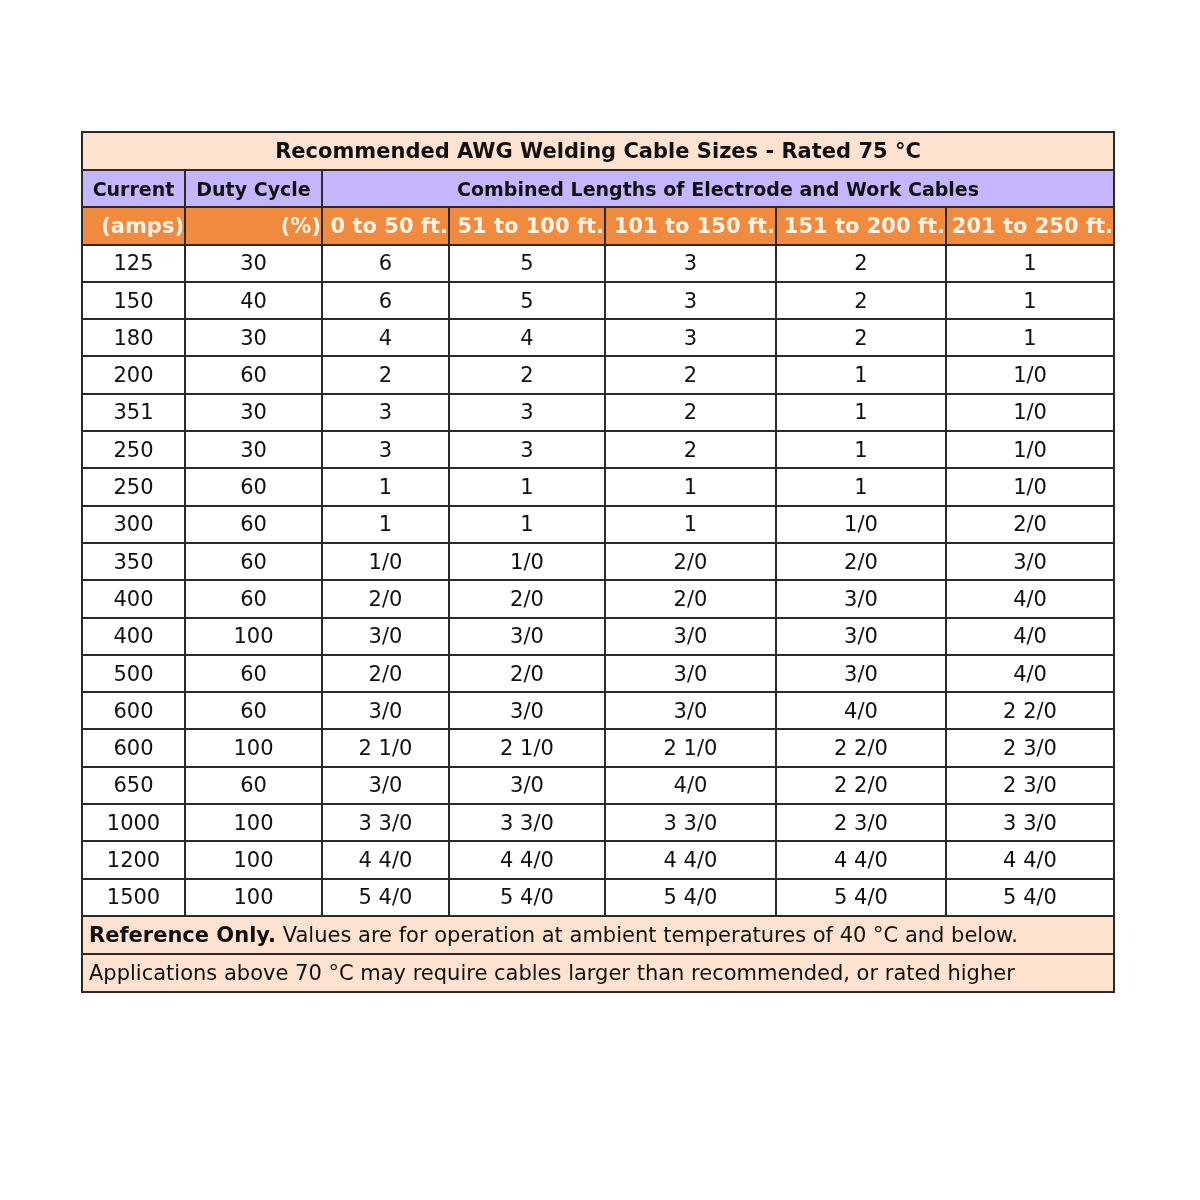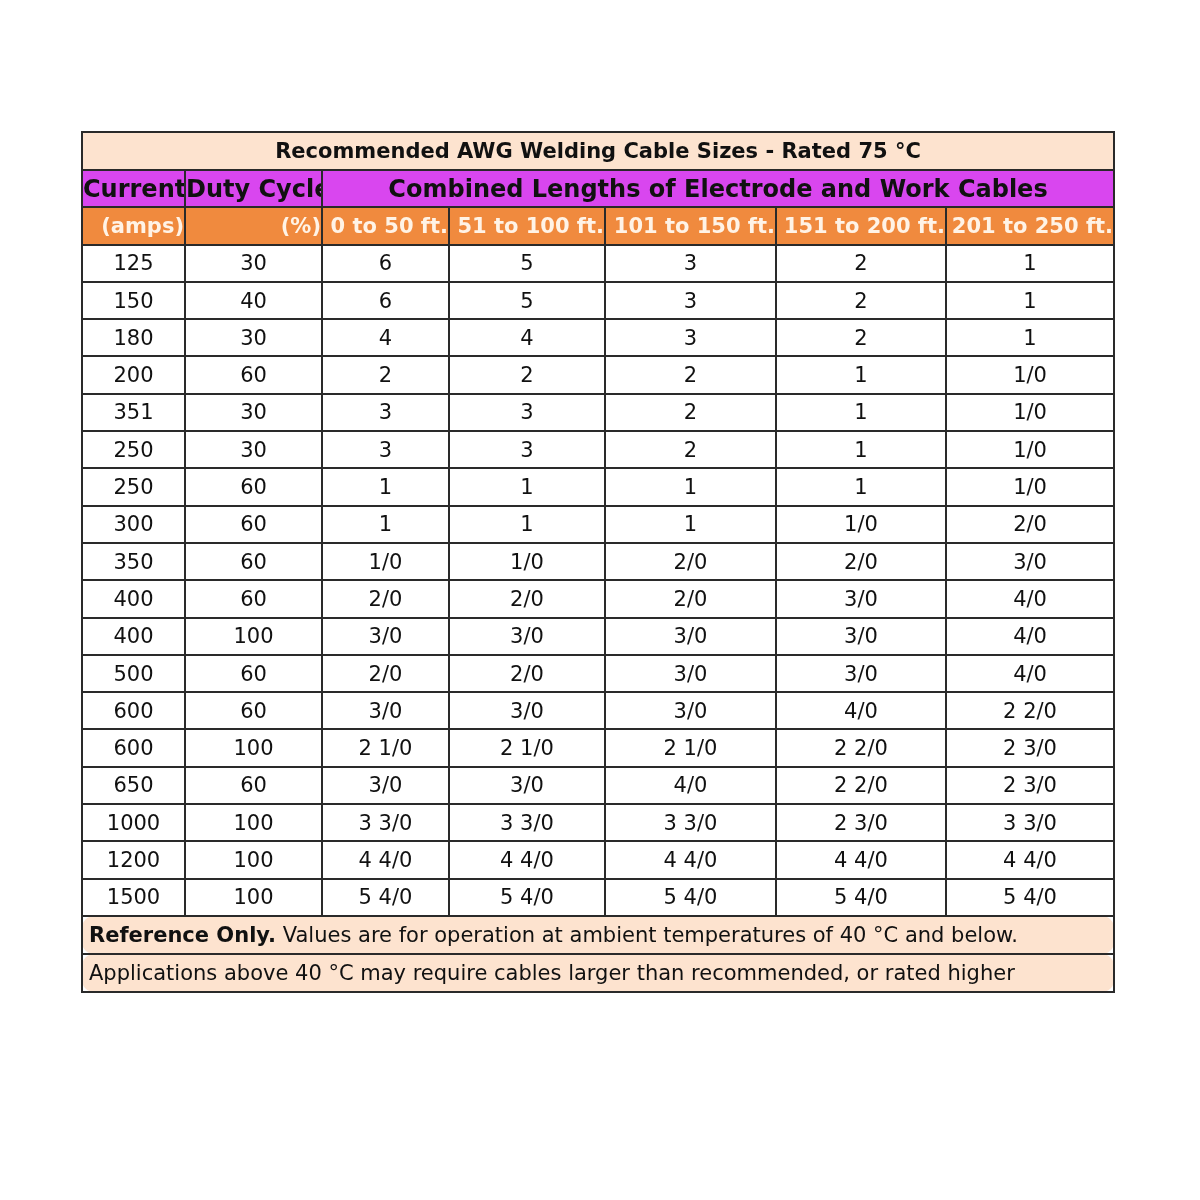--- a/index.html
+++ b/index.html
@@ -1,24 +1,24 @@
 <!DOCTYPE html>
 <html><head>
 <meta charset="utf-8">
 <style>
   html, body { margin: 0; padding: 0; background: #ffffff; }
   body { width: 1200px; height: 1200px; position: relative; font-family: "DejaVu Sans", sans-serif; color: #111; }
   .wrap { position: absolute; left: 81px; top: 131px; width: 1032px; }
   table { border-collapse: collapse; width: 1032px; table-layout: fixed; }
   td, th { border: 2px solid #2a2a2a; text-align: center; padding: 0; height: 35.3px; font-size: 21px; font-weight: normal; white-space: nowrap; overflow: hidden; }
   .title-row td { background: #fde3cf; font-weight: bold; font-size: 21px; height: 36px; }
-  .head-row td { background: #d946ef; font-weight: bold; font-size: 24px; }
+  .head-row td { background: #c4b5fd; font-weight: bold; font-size: 19px; }
   .orange-row td { background: #f08a3e; color: #fff3e6; font-weight: bold; font-size: 21px; text-align: right; }
   .body-row td { background: #ffffff; }
-  .note-row td { background: #fde3cf; font-size: 21px; text-align: left; padding-left: 6px; height: 36px; border-radius: 12px; }
+  .note-row td { background: #fde3cf; font-size: 21px; text-align: left; padding-left: 6px; height: 36px; }
   .note-row b { font-weight: bold; }
 </style>
 </head>
 <body>
 
 <div class="wrap">
   <table>
     <colgroup>
       <col style="width:103px">
         <col style="width:137px">
@@ -207,17 +207,17 @@
           <td>5 4/0</td>
           <td>5 4/0</td>
           <td>5 4/0</td>
         </tr>
       </tbody>
     <tfoot>
       <tr class="note-row">
         <td colspan="7"><b>Reference Only.</b><span> Values are for operation at ambient temperatures of 40 °C and below.</span></td>
       </tr>
       <tr class="note-row">
-        <td colspan="7">Applications above 40 °C may require cables larger than recommended, or rated higher</td>
+        <td colspan="7">Applications above 70 °C may require cables larger than recommended, or rated higher</td>
       </tr>
     </tfoot>
   </table>
 </div>
 
 </body></html>

